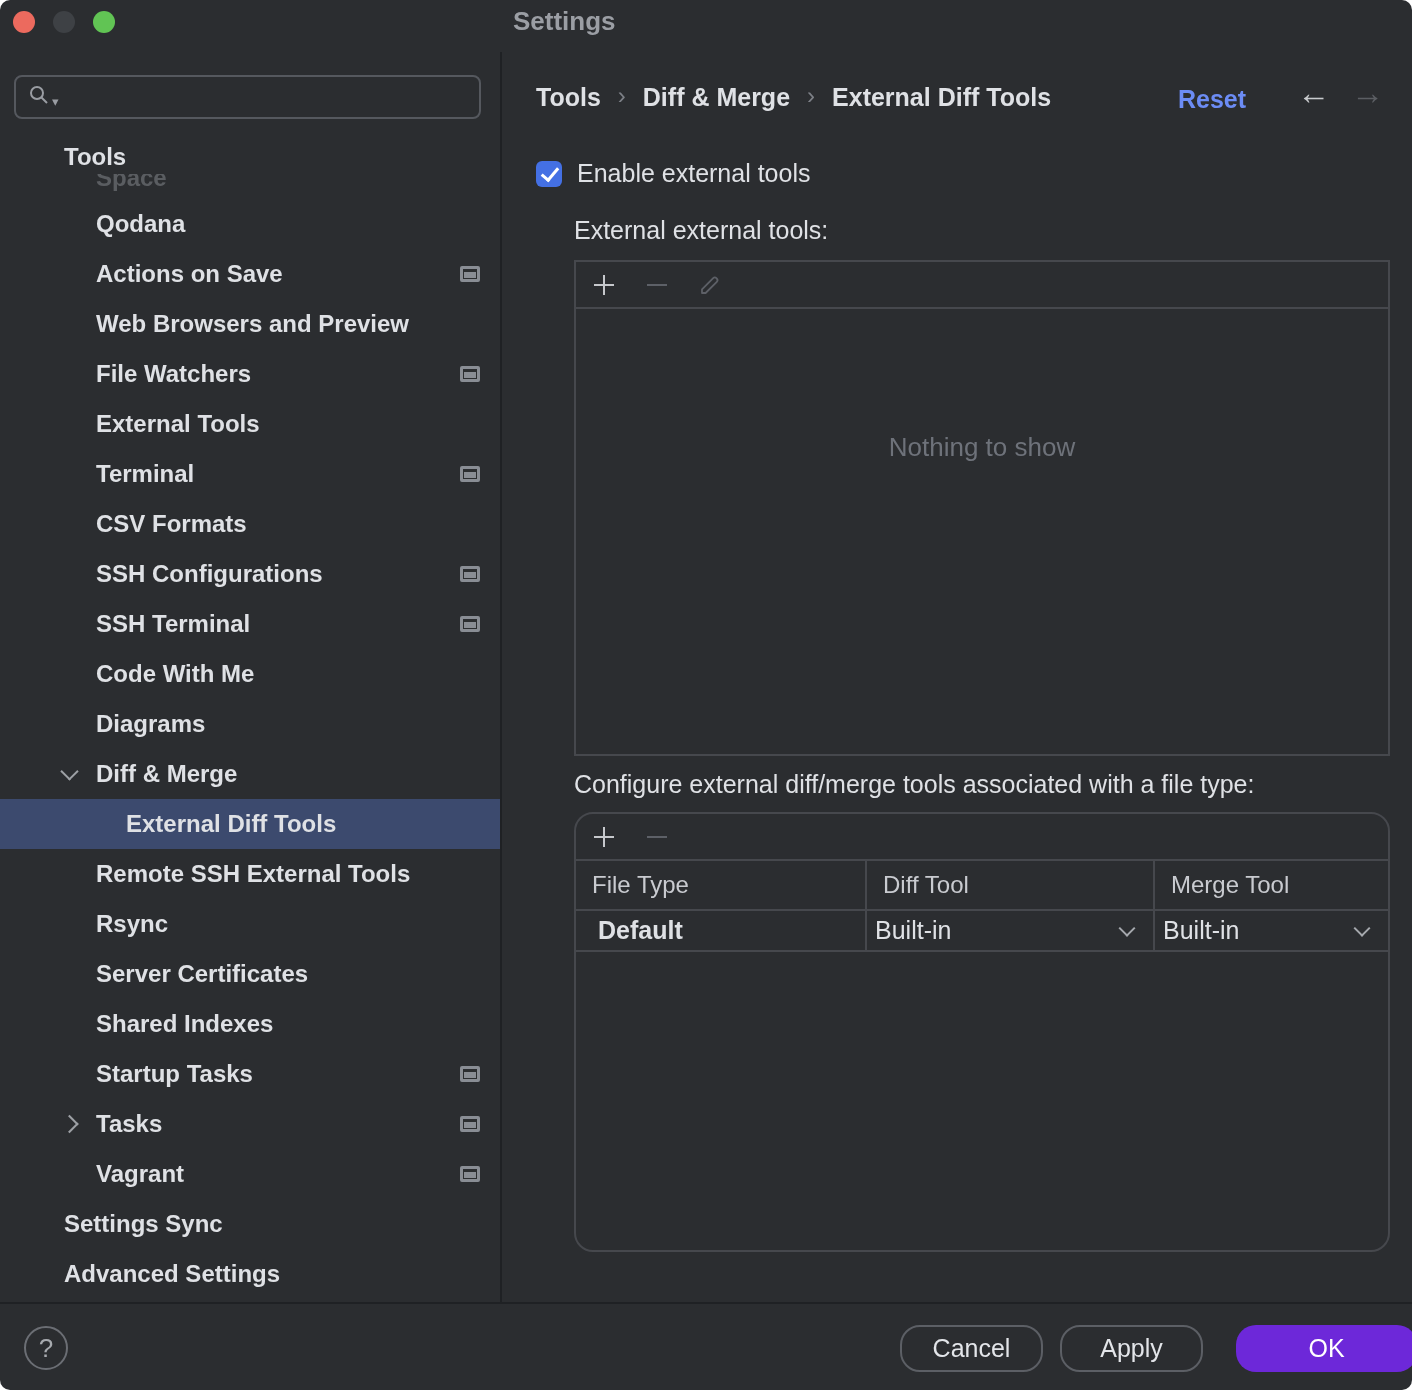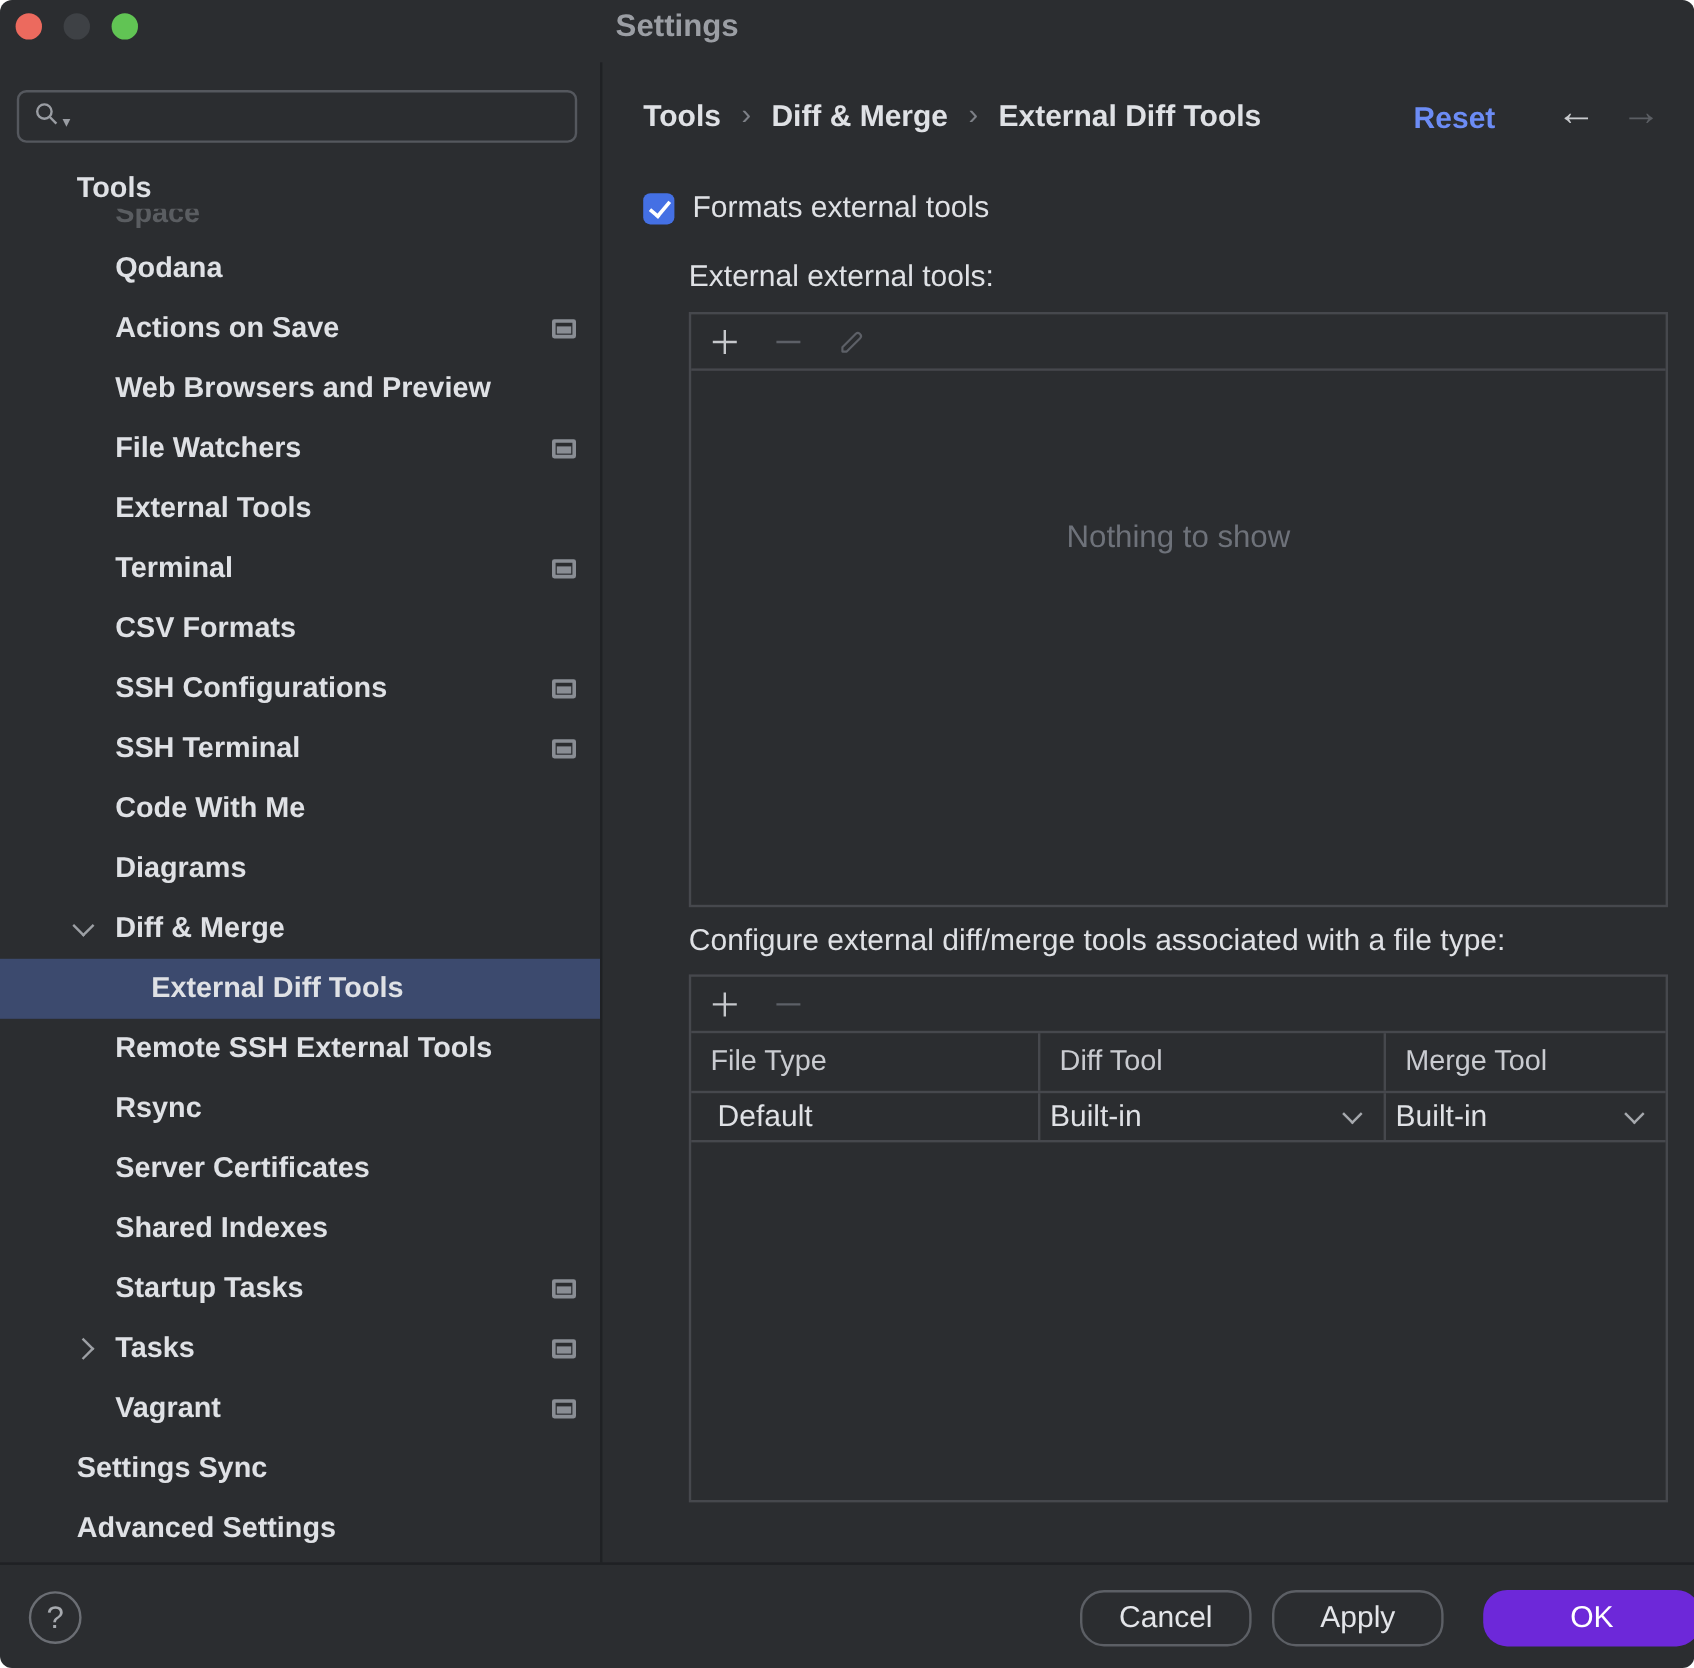--- a/index.html
+++ b/index.html
@@ -56,35 +56,35 @@
     border-right:3px solid #fff;border-bottom:3px solid #fff;transform:rotate(40deg);}
   .enable-label{position:absolute;left:577px;top:159px;font-size:25px;}
 
   .sec-label{position:absolute;left:574px;font-size:25px;color:#dfe1e5;}
   .sec1-label{top:216px;}
   .sec2-label{top:770px;}
 
   
   .panel{position:absolute;left:574px;width:816px;border:2px solid #46484d;box-sizing:border-box;}
   .panel1{top:260px;height:496px;}
-  .panel2{top:812px;height:440px;}
+  .panel2{top:812px;height:440px;border-radius:19px;}
   .ptoolbar{height:47px;border-bottom:2px solid #46484d;display:flex;align-items:center;
     padding-left:15px;gap:27px;box-sizing:border-box;}
   .toolbtn{width:26px;height:26px;background:none;border:none;padding:0;display:flex;
     align-items:center;justify-content:center;color:#c6c8cc;}
   .toolbtn.disabled{color:#5d6067;}
   .empty-text{position:absolute;left:0;right:0;top:170px;text-align:center;font-size:26px;color:#6e727a;}
 
   .thead{display:flex;height:48px;border-bottom:2px solid #46484d;font-size:24px;color:#c9cbd0;}
   .th{display:flex;align-items:center;padding-left:16px;box-sizing:border-box;height:100%;}
   .trow{display:flex;height:39px;border-bottom:2px solid #46484d;font-size:25px;color:#dfe1e5;}
   .td{display:flex;align-items:center;padding-left:8px;box-sizing:border-box;position:relative;height:100%;}
   .c1{width:289px;}.c2{width:288px;}.c3{width:235px;}
   .c2,.c3{border-left:2px solid #46484d;}
-  .td.c1{font-weight:400;padding-left:22px;}
+  .td.c1{font-weight:700;padding-left:22px;}
   .dd-chevron{position:absolute;right:20px;top:50%;width:10px;height:10px;
     border-right:2px solid #a6a9ae;border-bottom:2px solid #a6a9ae;transform:translateY(-72%) rotate(45deg);}
 
   
   .h-divider{position:absolute;left:0;top:1302px;width:1412px;height:2px;background:#1f2124;}
   .btn{position:absolute;top:1325px;height:47px;border-radius:20px;box-sizing:border-box;font-size:25px;
     display:flex;align-items:center;justify-content:center;color:#e3e5e9;background:transparent;
     border:2px solid #5c5f65;font-family:inherit;}
   [data-name="cancel-button"]{left:900px;width:143px;}
   [data-name="apply-button"]{left:1060px;width:143px;}
@@ -206,21 +206,21 @@
       <span class="bc-sep" data-name="breadcrumb-separator-icon">›</span>
       <span class="bc-item" data-name="breadcrumb-item-diff-merge">Diff &amp; Merge</span>
       <span class="bc-sep" data-name="breadcrumb-separator-icon">›</span>
       <span class="bc-item" data-name="breadcrumb-item-external-diff-tools">External Diff Tools</span>
     </div>
   <div class="reset-link" data-name="reset-link">Reset</div>
   <div class="nav-arrow nav-back" data-name="back-arrow-icon">←</div>
   <div class="nav-arrow nav-fwd" data-name="forward-arrow-icon">→</div>
 
   <div class="checkbox" data-name="enable-external-tools-checkbox"></div>
-  <div class="enable-label" data-name="enable-external-tools-label">Formats external tools</div>
+  <div class="enable-label" data-name="enable-external-tools-label">Enable external tools</div>
 
   <div class="sec-label sec1-label" data-name="configure-external-tools-label">External external tools:</div>
 
   <div class="panel panel1" data-name="external-tools-panel">
     <div class="ptoolbar" data-name="external-tools-toolbar">
         <button class="toolbtn" data-name="add-button">
           <svg width="26" height="26" viewBox="0 0 26 26">
             <path d="M13 3v20M3 13h20" fill="none" stroke="currentColor" stroke-width="2"></path>
           </svg>
         </button>

